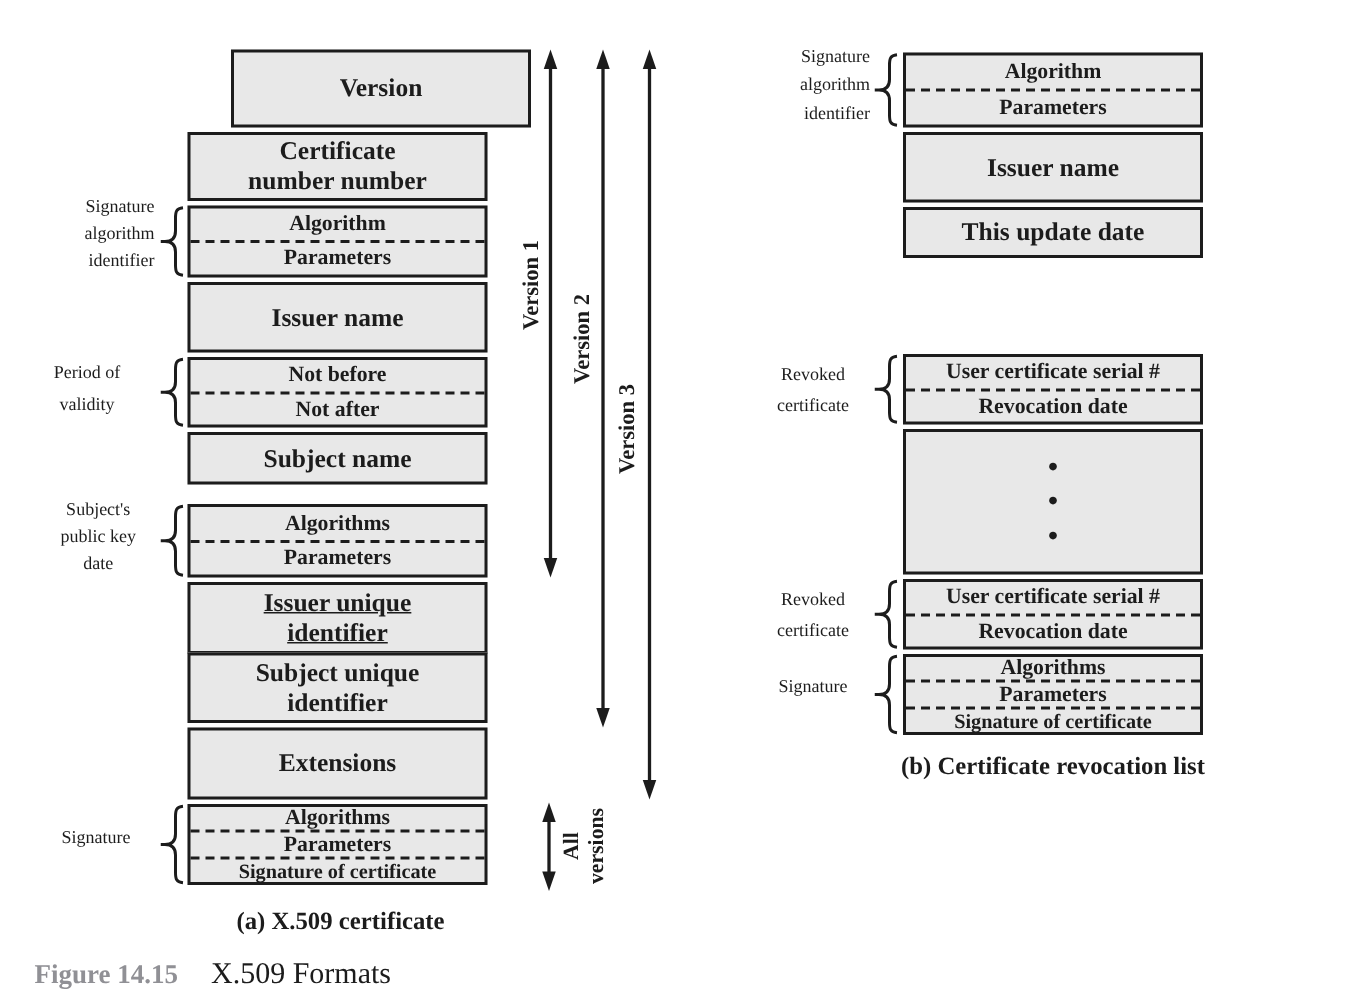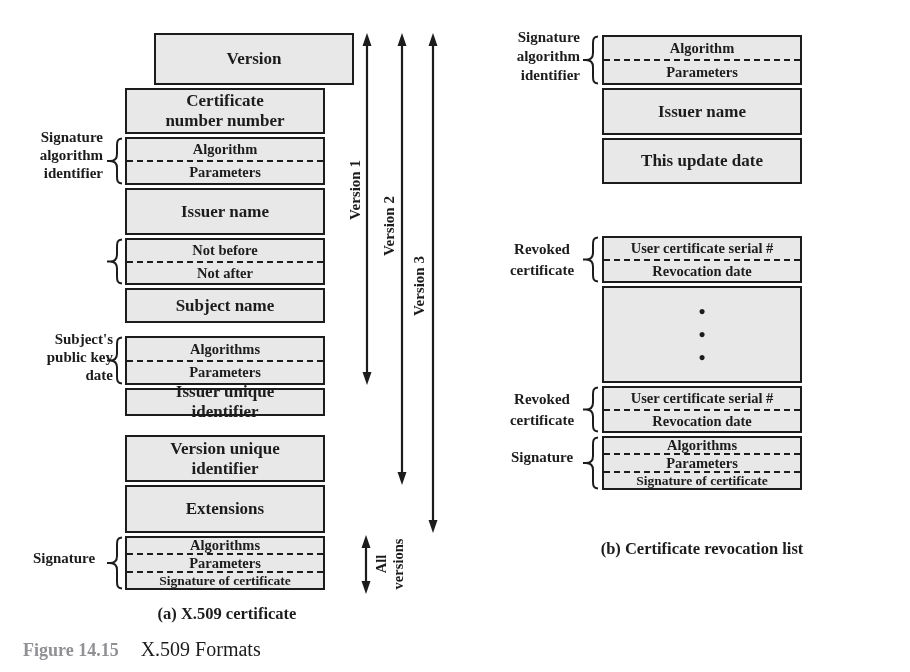--- a/index.html
+++ b/index.html
@@ -16,21 +16,21 @@
   .box.cmp { justify-content:stretch; align-items:stretch; }
   .crow {
     flex:1 1 0; display:flex; align-items:center; justify-content:center;
     font-size:14.5px; line-height:1; font-weight:bold;
   }
   .crow + .crow { border-top:2px dashed #1c1c1c; }
 
   .dotcol { gap:10px; }
   .dot { font-size:19px; line-height:13px; font-weight:bold; }
 
-  .slabel { position:absolute; font-weight:bold; font-size:15px; line-height:18px; }
+  .slabel { position:absolute; font-weight:normal; font-size:12px; line-height:18px; }
   .ra { text-align:right; }
   .ca { text-align:center; }
 
   .brace { position:absolute; }
 
   .rot {
     position:absolute; font-weight:bold; font-size:15px; white-space:nowrap;
     transform:translate(-50%,-50%) rotate(-90deg); text-align:center; line-height:17px;
   }
   .rot.small { font-size:14.5px; }
@@ -73,46 +73,50 @@
 
   <div class="box" style="left:125px;top:288px;height:35px;">
     <span>Subject name</span>
   </div>
 
   <div class="box cmp" style="left:125px;top:336px;height:49px;">
     <div class="crow">Algorithms</div>
     <div class="crow">Parameters</div>
   </div>
 
-  <div class="box" style="left:125px;top:388px;height:28px;">
+  <div class="box" style="left:125px;top:388px;height:48px;text-decoration:underline;">
     <span>Issuer unique</span>
     <span>identifier</span>
   </div>
 
   <div class="box" style="left:125px;top:435px;height:47px;">
-    <span>Version unique</span>
+    <span>Subject unique</span>
     <span>identifier</span>
   </div>
 
   <div class="box" style="left:125px;top:485px;height:48px;">
     <span>Extensions</span>
   </div>
 
   <div class="box cmp" style="left:125px;top:536px;height:54px;">
     <div class="crow">Algorithms</div>
     <div class="crow">Parameters</div>
     <div class="crow" style="font-size:13.5px;">Signature of certificate</div>
   </div>
 
   <div class="slabel ra" style="left:10px;top:128px;width:93px;">
     <div>Signature</div>
     <div>algorithm</div>
     <div>identifier</div>
   </div>
-  <div class="slabel ca" style="left:18px;top:330px;width:95px;text-align:right;">
+  <div class="slabel ca" style="left:12px;top:238px;width:92px;line-height:21px;">
+    <div>Period of</div>
+    <div>validity</div>
+  </div>
+  <div class="slabel ca" style="left:18px;top:330px;width:95px;">
     <div>Subject's</div>
     <div>public key</div>
     <div>date</div>
   </div>
   <div class="slabel ca" style="left:14px;top:549px;width:100px;">
     <div>Signature</div>
   </div>
 
   <svg class="brace" style="left:107px;top:137px;" width="17" height="48" viewBox="0 0 17 48">
     <path d="M15 1.5 C10.5 2 10 4 10 8.5 L10 17 C10 21.5 8 24 3 24 C8 24 10 26.5 10 31 L10 39.5 C10 44 10.5 46 15 46.5 M0 24 L3 24" fill="none" stroke="#1c1c1c" stroke-width="2"></path>
@@ -162,21 +166,21 @@
 
   <div class="box cmp" style="left:602px;top:35px;height:50px;">
     <div class="crow">Algorithm</div>
     <div class="crow">Parameters</div>
   </div>
 
   <div class="box" style="left:602px;top:88px;height:47px;">
     <span>Issuer name</span>
   </div>
 
-  <div class="box" style="left:602px;top:138px;height:46px;">
+  <div class="box" style="left:602px;top:138px;height:34px;">
     <span>This update date</span>
   </div>
 
 
   <div class="box cmp" style="left:602px;top:236px;height:47px;">
     <div class="crow">User certificate serial #</div>
     <div class="crow">Revocation date</div>
   </div>
 
   <div class="box dotcol" style="left:602px;top:286px;height:97px;">
@@ -219,20 +223,20 @@
   <svg class="brace" style="left:583px;top:236px;" width="17" height="47" viewBox="0 0 17 47">
     <path d="M15 1.5 C10.5 2 10 4 10 8.5 L10 16.5 C10 21 8 23.5 3 23.5 C8 23.5 10 26 10 30.5 L10 38.5 C10 43 10.5 45 15 45.5 M0 23.5 L3 23.5" fill="none" stroke="#1c1c1c" stroke-width="2"></path>
   </svg>
   <svg class="brace" style="left:583px;top:386px;" width="17" height="47" viewBox="0 0 17 47">
     <path d="M15 1.5 C10.5 2 10 4 10 8.5 L10 16.5 C10 21 8 23.5 3 23.5 C8 23.5 10 26 10 30.5 L10 38.5 C10 43 10.5 45 15 45.5 M0 23.5 L3 23.5" fill="none" stroke="#1c1c1c" stroke-width="2"></path>
   </svg>
   <svg class="brace" style="left:583px;top:436px;" width="17" height="54" viewBox="0 0 17 54">
     <path d="M15 1.5 C10.5 2 10 4 10 8.5 L10 20 C10 24.5 8 27 3 27 C8 27 10 29.5 10 34 L10 45.5 C10 50 10.5 52 15 52.5 M0 27 L3 27" fill="none" stroke="#1c1c1c" stroke-width="2"></path>
   </svg>
 
-  <div class="caption" style="left:552px;top:539px;">(b) Certificate revocation list</div>
+  <div class="caption" style="left:552px;top:501px;">(b) Certificate revocation list</div>
 
   <div class="figcap">
     <span class="flabel">Figure 14.15</span>
     <span class="ftitle">X.509 Formats</span>
   </div>
 
 </div>
 
 </body></html>

